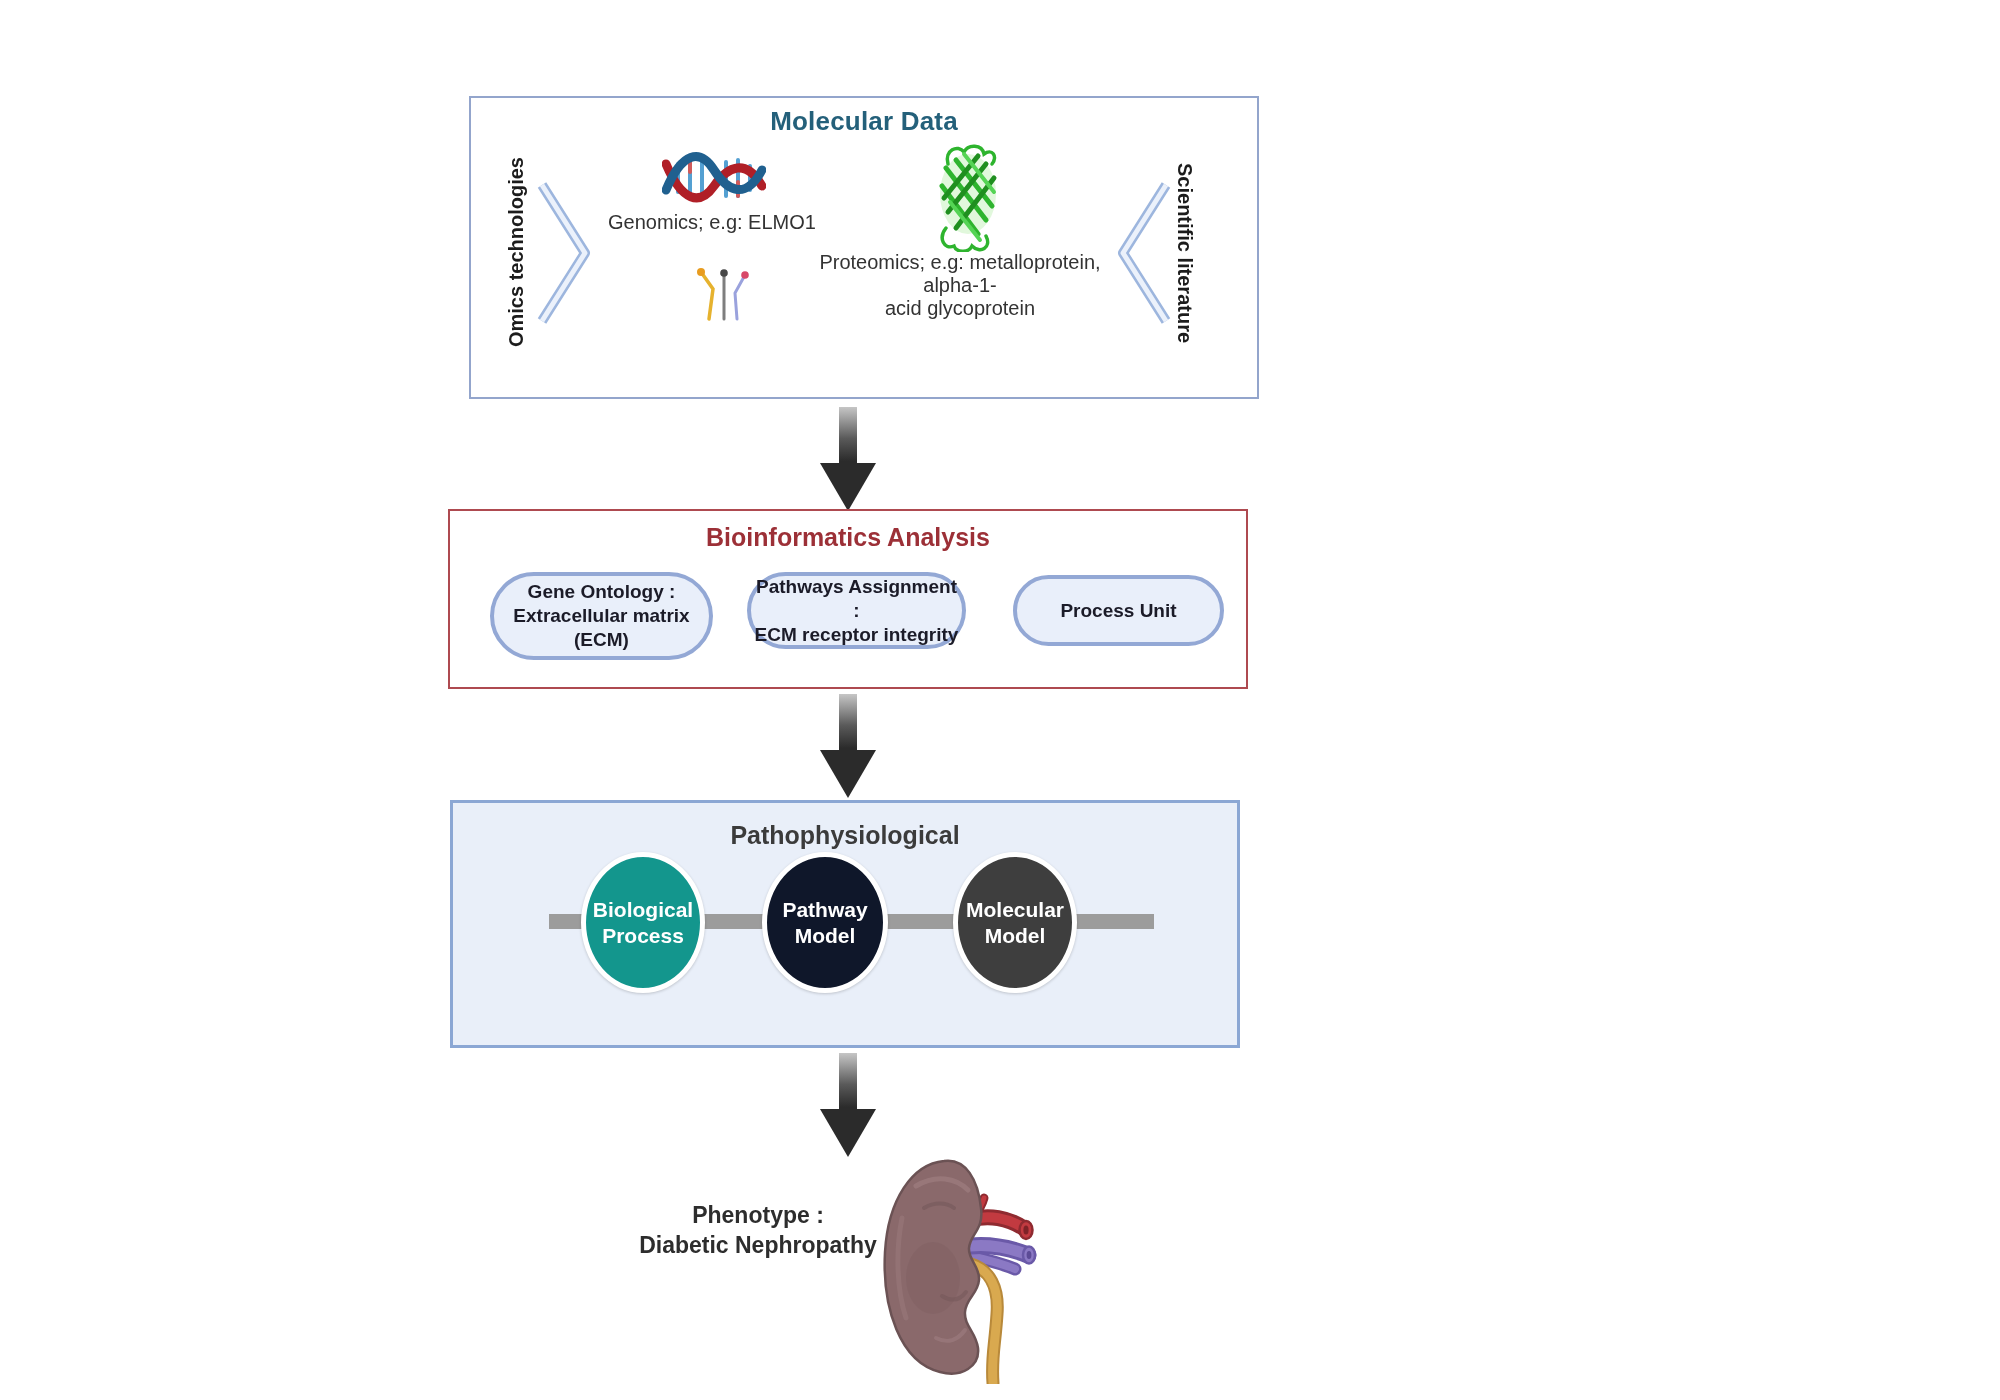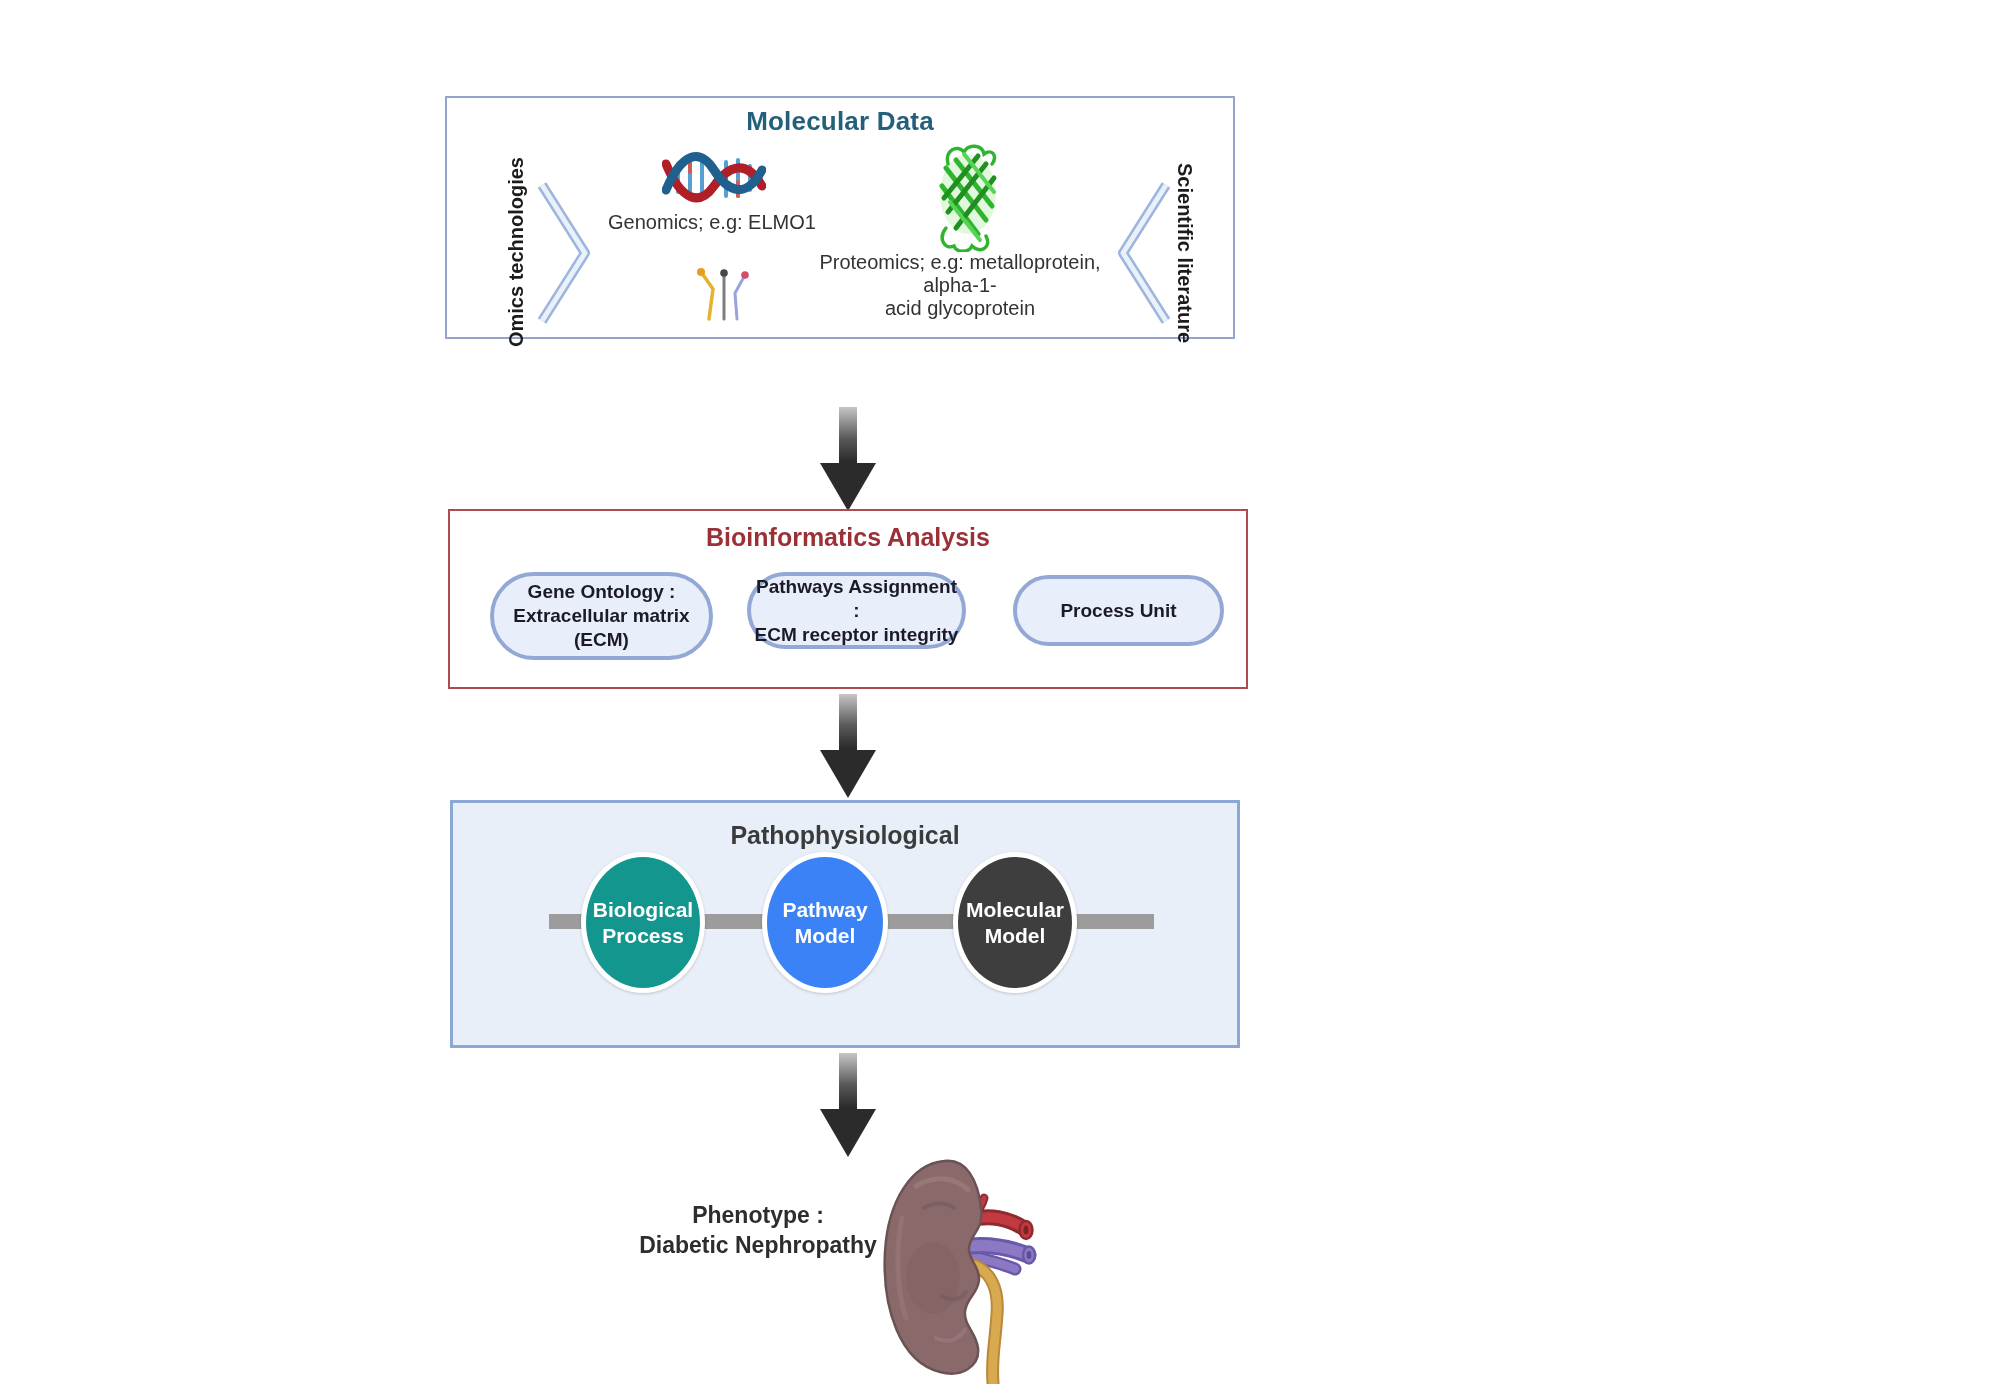--- a/index.html
+++ b/index.html
@@ -1,21 +1,21 @@
 <!DOCTYPE html>
 <html><head>
 <meta charset="utf-8">
 <style>
   html,body{margin:0;padding:0;background:#fff;}
   #stage{
     position:relative;width:2000px;height:1400px;background:#ffffff;
     font-family:"Liberation Sans",sans-serif;overflow:hidden;
   }
   .box{position:absolute;box-sizing:border-box;background:#fff;}
-  #molecular-box{left:445px;top:96px;width:790px;height:243px;border:2px solid #93a5cc;}
+  #molecular-box{left:469px;top:96px;width:790px;height:303px;border:2px solid #93a5cc;}
   #bioinfo-box{left:448px;top:509px;width:800px;height:180px;border:2px solid #ae4a50;}
   #patho-box{left:450px;top:800px;width:790px;height:248px;border:3px solid #8ba7d4;background:#e9eff9;}
   .box-title{position:absolute;left:0;right:0;text-align:center;font-weight:700;}
   #molecular-title{top:8px;font-size:26px;color:#24607a;letter-spacing:.2px;}
   #bioinfo-title{top:12px;font-size:25px;color:#9c3037;}
   #patho-title{top:18px;font-size:25px;color:#3b3b3b;}
   .vlabel{position:absolute;display:flex;align-items:center;justify-content:center;
     font-weight:700;font-size:20px;color:#1c1c1c;}
   .vlabel span{white-space:nowrap;}
   .v-up span{writing-mode:vertical-rl;transform:rotate(180deg);}
@@ -143,21 +143,21 @@
   </div>
 
   <div class="box" id="patho-box">
     <div class="box-title" id="patho-title" style="color: rgb(59, 59, 59);">Pathophysiological</div>
   </div>
   <div class="conn-bar"></div>
   <div class="circle" style="left: 581px; top: 852px; width: 124px; height: 141px; background-color: rgb(19, 150, 141);">
     <span>Biological</span>
     <span>Process</span>
   </div>
-  <div class="circle" style="left: 762px; top: 852px; width: 126px; height: 141px; background-color: #3b82f6;">
+  <div class="circle" style="left: 762px; top: 852px; width: 126px; height: 141px; background-color: #0f172a;">
     <span>Pathway</span>
     <span>Model</span>
   </div>
   <div class="circle" style="left: 953px; top: 852px; width: 124px; height: 141px; background-color: rgb(62, 62, 62);">
     <span>Molecular</span>
     <span>Model</span>
   </div>
 
   <div class="arrow" style="left:820px;top:1053px;height:104px;">
     <div class="shaft"></div>

